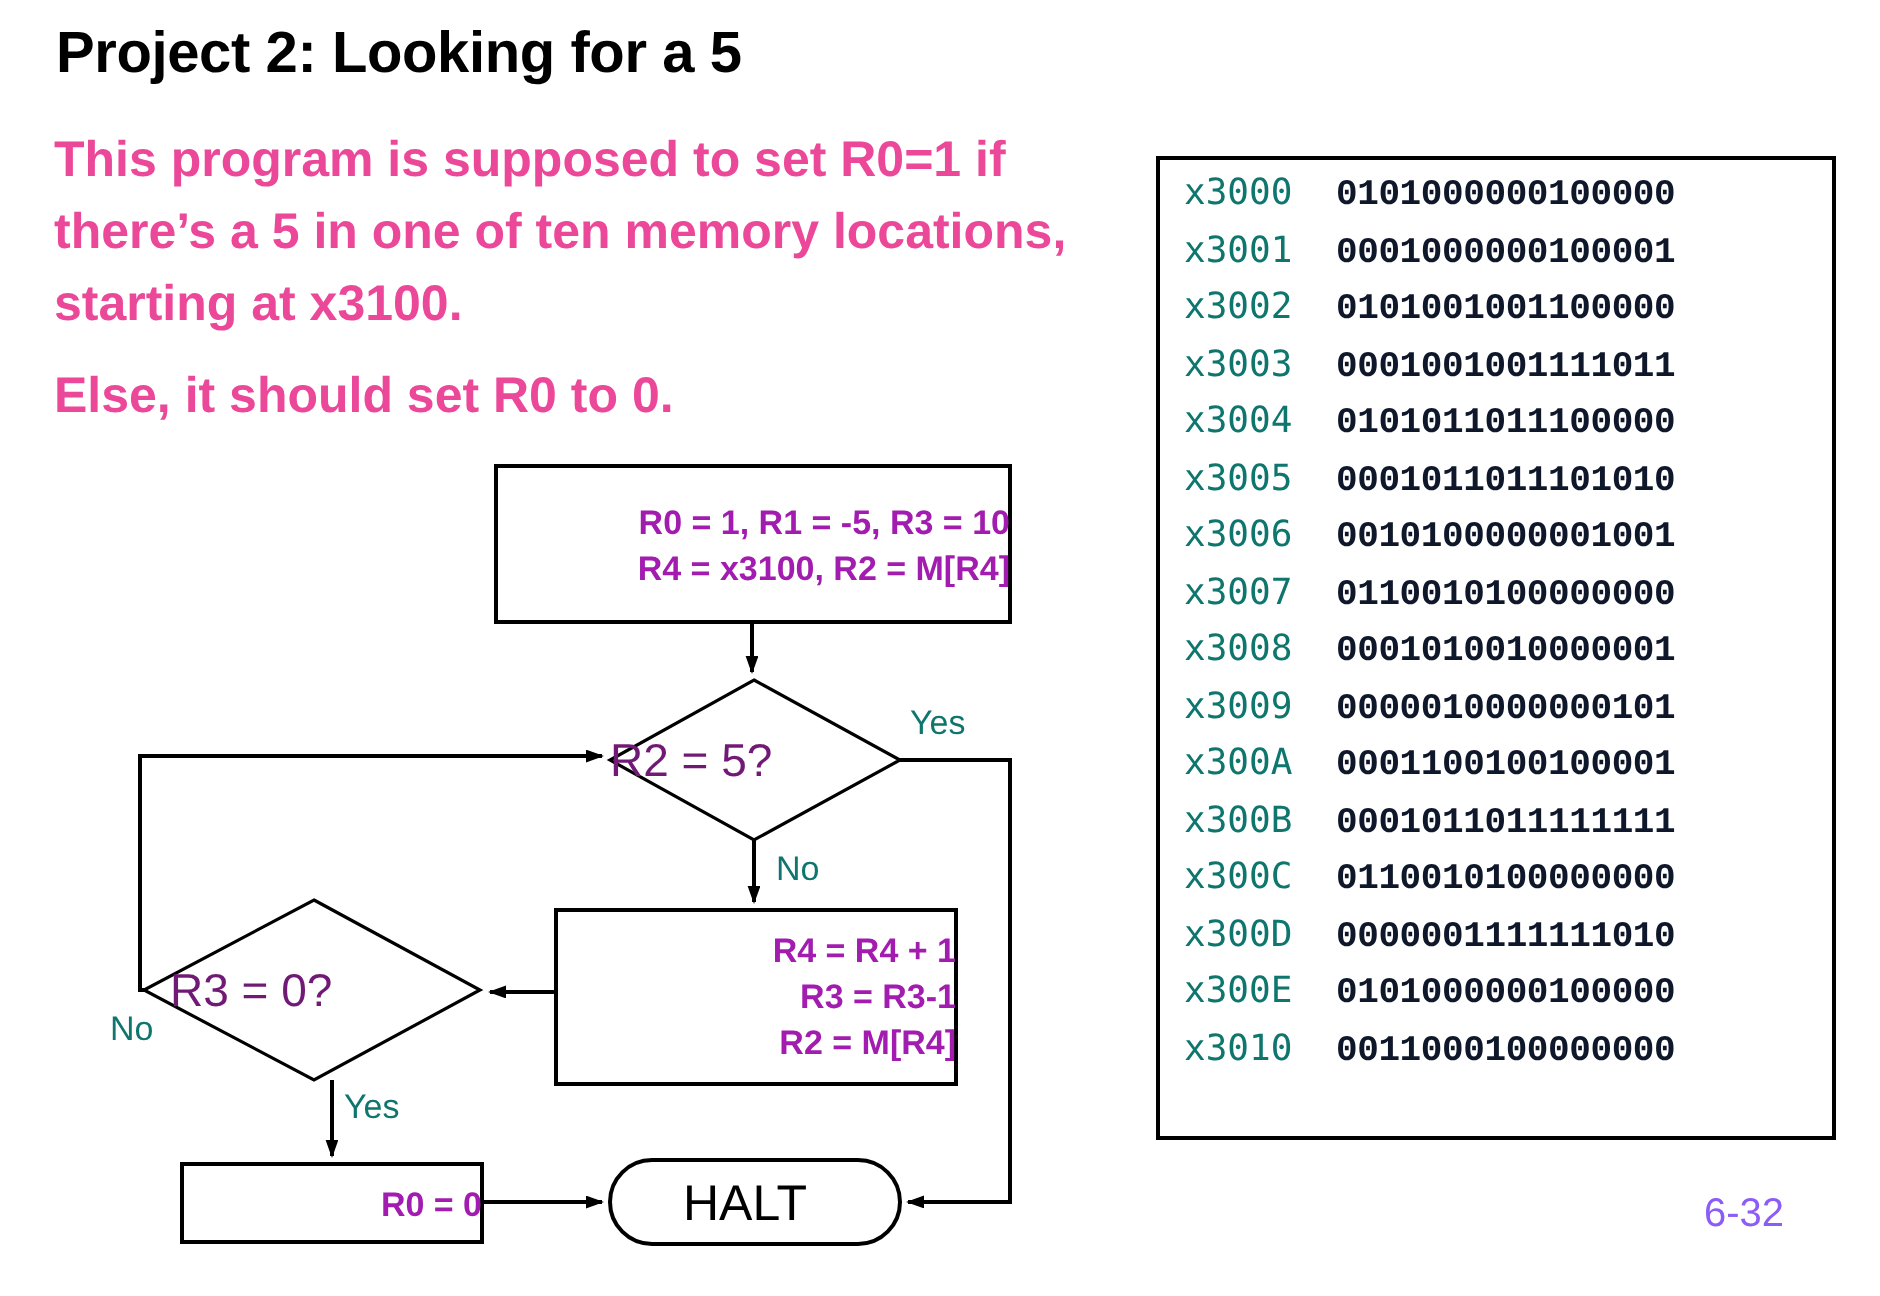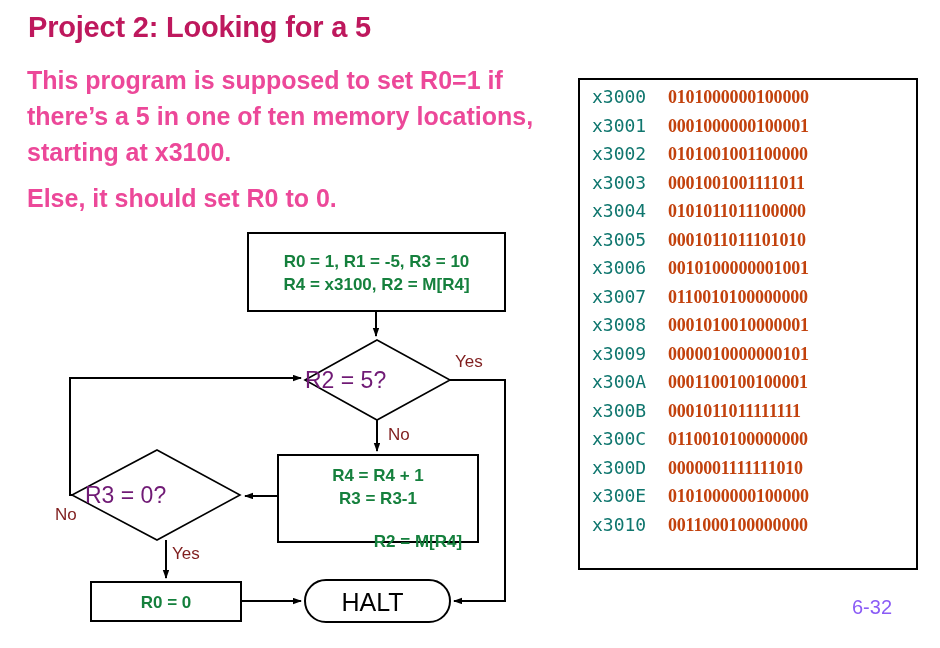--- a/index.html
+++ b/index.html
@@ -65,24 +65,24 @@
   }
   .mem-addr {
     font-family: "DejaVu Sans Mono", monospace;
     font-size: 18px;
     font-weight: normal;
     color: #0f766e;
     width: 76px;
     letter-spacing: 0px;
   }
   .mem-bits {
-    font-family: Liberation Serif, serif;
+    font-family: Liberation Mono, monospace;
     font-size: 18px;
     font-weight: bold;
-    color: #c2410c;
+    color: #0f172a;
     letter-spacing: -0.2px;
   }
 
   
   #page-num {
     position: absolute;
     left: 852px;
     top: 596px;
     font-size: 20px;
     color: #8b5cf6;
@@ -92,29 +92,29 @@
   #flow {
     position: absolute;
     left: 0;
     top: 0;
     width: 580px;
     height: 648px;
   }
   .fc-label {
     position: absolute;
     font-size: 17px;
-    color: #7f1d1d;
+    color: #0f766e;
     white-space: nowrap;
   }
   .fc-boxtext {
     position: absolute;
-    text-align: center;
+    text-align: right;
     font-size: 17px;
     font-weight: bold;
-    color: #15803d;
+    color: #a21caf;
     line-height: 23px;
     white-space: nowrap;
   }
   .fc-diatext {
     position: absolute;
     text-align: left;
     font-size: 23px;
     font-weight: normal;
     color: #701a75;
     white-space: nowrap;
@@ -126,21 +126,21 @@
     font-weight: normal;
     color: #000000;
     white-space: nowrap;
   }
 </style>
 </head>
 <body>
 
 <div id="slide">
 
-  <div id="title" style="color: #be185d;">Project 2: Looking for a 5</div>
+  <div id="title" style="color: #000000;">Project 2: Looking for a 5</div>
 
   <div class="body-para" id="para-1">This program is supposed to set R0=1 if there’s a 5 in one of ten memory locations, starting at x3100.</div>
   <div class="body-para" id="para-2">Else, it should set R0 to 0.</div>
 
   <div id="mem-table">
     <div id="mem-rows">
         <div class="mem-row">
           <span class="mem-addr">x3000</span>
           <span class="mem-bits">0101000000100000</span>
         </div>
@@ -245,21 +245,21 @@
 
   <div class="fc-boxtext" style="left:248px; top:250px; width:257px;">R0 = 1, R1 = -5, R3 = 10</div>
   <div class="fc-boxtext" style="left:248px; top:273px; width:257px;">R4 = x3100, R2 = M[R4]</div>
 
   <div class="fc-diatext" style="left:305px; top:367px; width:145px;">R2 = 5?</div>
   <div class="fc-label" style="left:455px; top:352px;">Yes</div>
   <div class="fc-label" style="left:388px; top:425px;">No</div>
 
   <div class="fc-boxtext" style="left:278px; top:464px; width:200px;">R4 = R4 + 1</div>
   <div class="fc-boxtext" style="left:278px; top:487px; width:200px;">R3 = R3-1</div>
-  <div class="fc-boxtext" style="left:278px; top:530px; width:200px;padding-left:40px;">R2 = M[R4]</div>
+  <div class="fc-boxtext" style="left:278px; top:510px; width:200px;">R2 = M[R4]</div>
 
   <div class="fc-diatext" style="left:85px; top:482px; width:145px;">R3 = 0?</div>
   <div class="fc-label" style="left:55px; top:505px;">No</div>
   <div class="fc-label" style="left:172px; top:544px;">Yes</div>
 
   <div class="fc-boxtext" style="left:91px; top:591px; width:150px;">R0 = 0</div>
   <div class="fc-halttext" style="left:305px; top:588px; width:135px;">HALT</div>
 
 </div>
 

